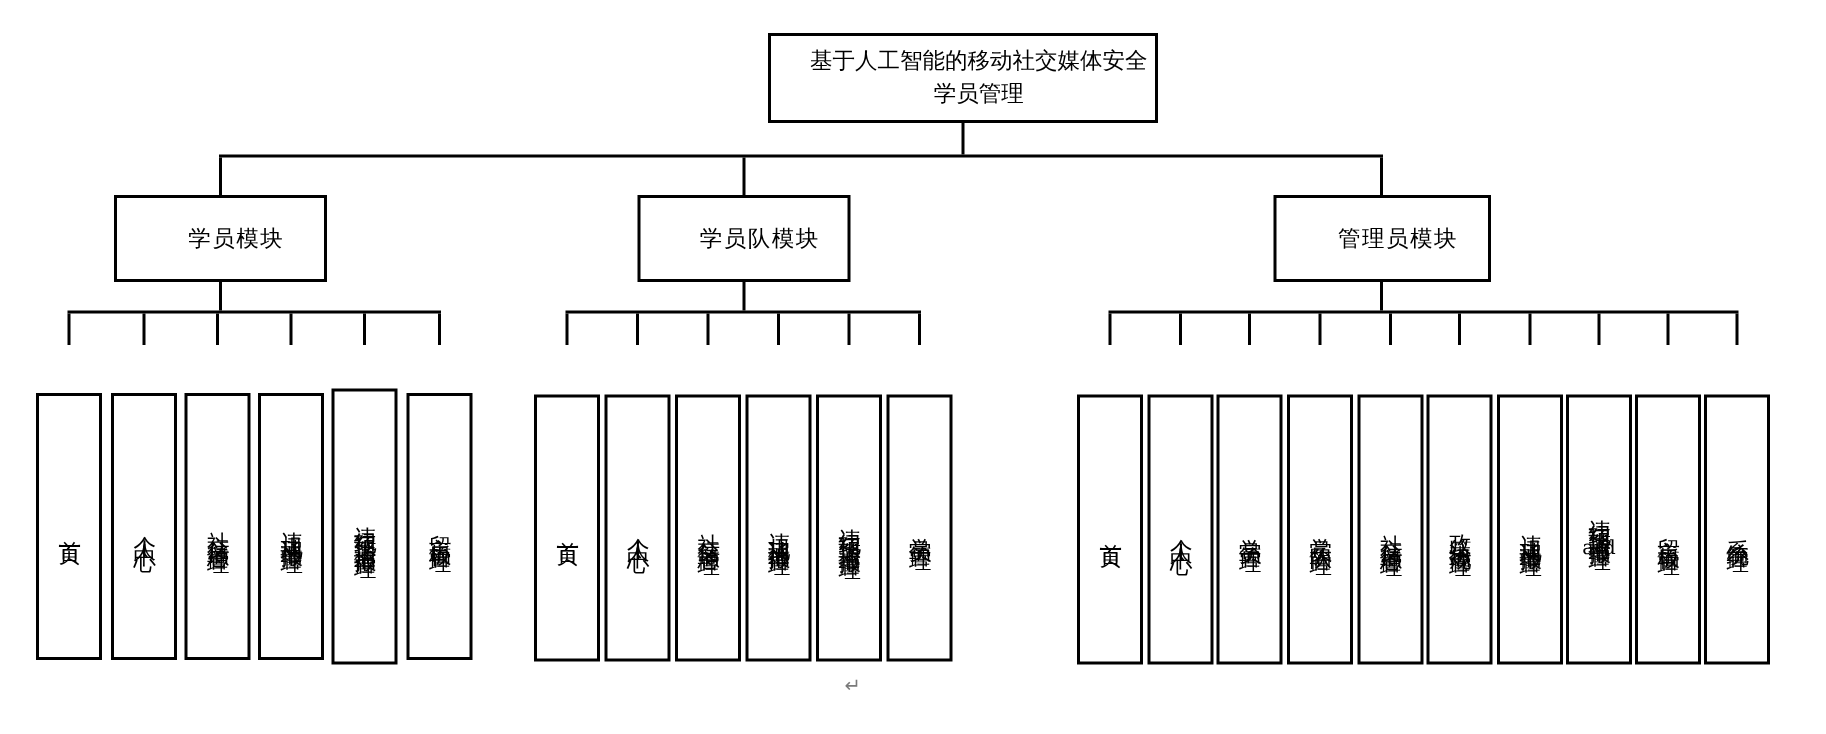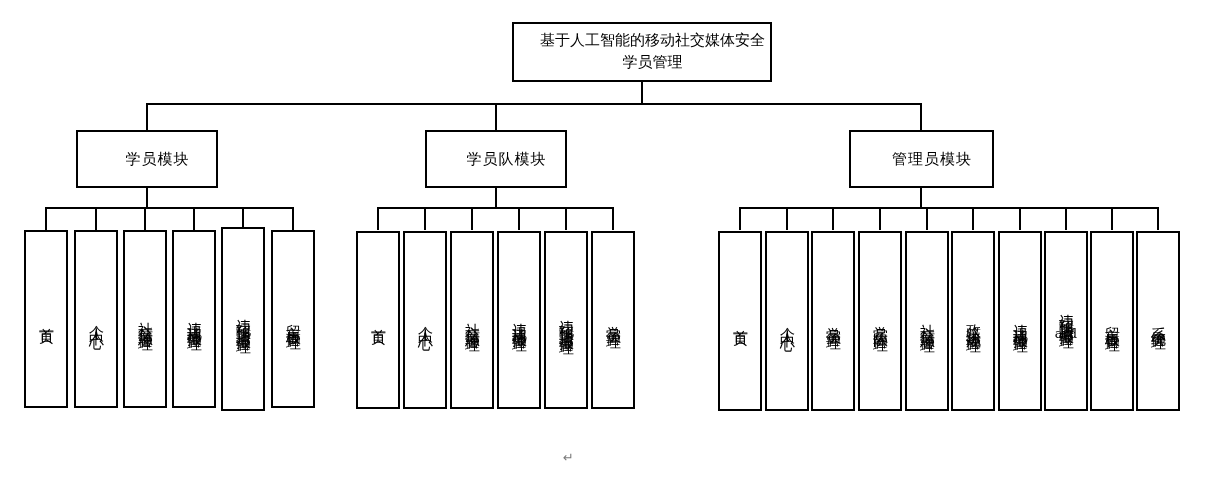--- a/index.html
+++ b/index.html
@@ -29,20 +29,21 @@
   .leaf {
     position: absolute;
     box-sizing: border-box;
     width: 44px;
     height: 178px;
     border: 2px solid #000;
     background: #fff;
     display: flex;
     align-items: center;
     justify-content: center;
+    margin-top: 32px;
   }
   .leaf.has-suffix { flex-direction: column; }
   .vtext {
     writing-mode: vertical-rl;
     text-orientation: upright;
     font-size: 15px;
     line-height: 1;
     letter-spacing: 3px;
   }
   .suffix { font-size: 13px; line-height: 1; margin-top: 1px; }

